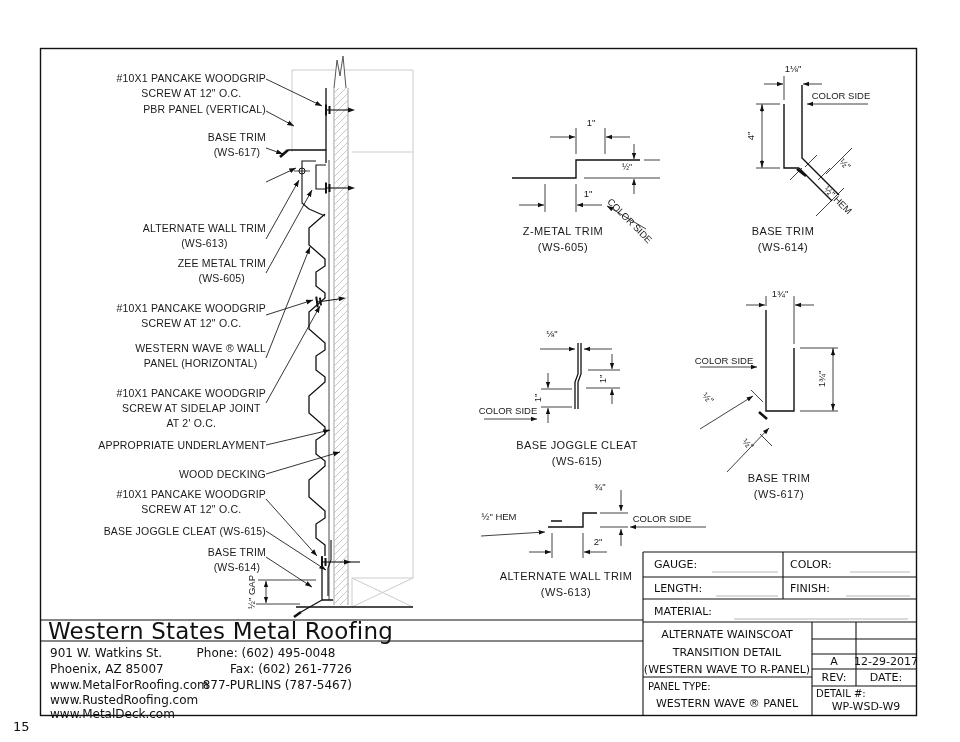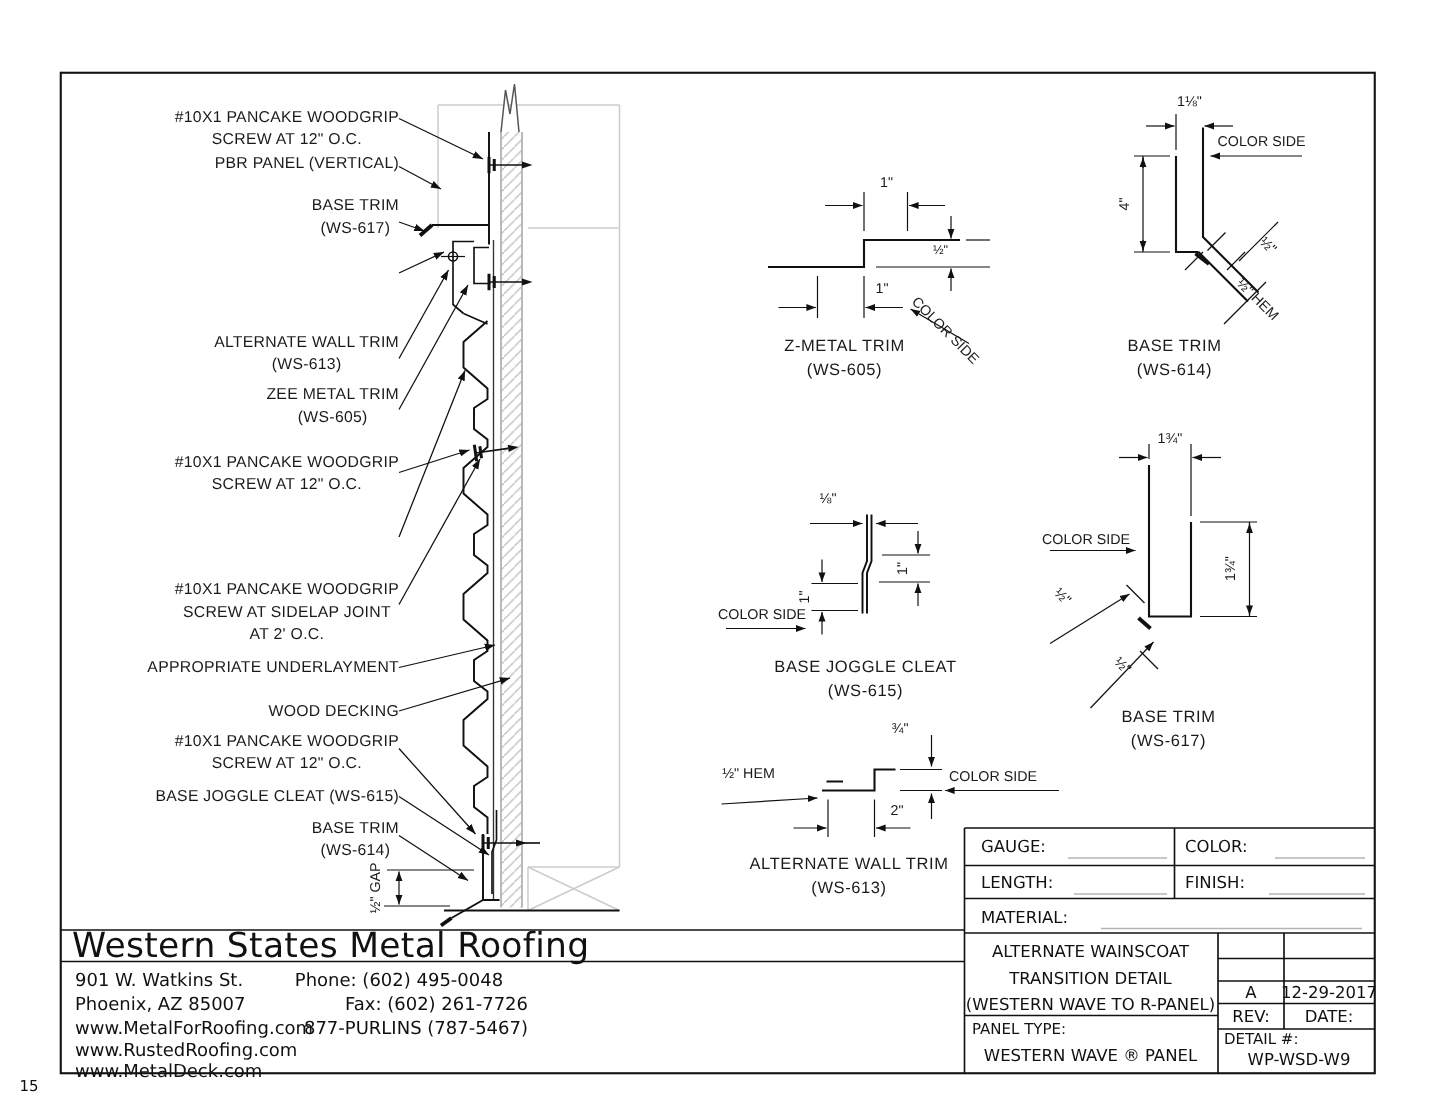--- a/index.html
+++ b/index.html
@@ -241,20 +241,22 @@
 SCREW AT 12" O.C.</div>
   <div class="lbl co" style="top:102px">PBR PANEL (VERTICAL)</div>
   <div class="lbl co" style="top:130px">BASE TRIM
 (WS-617)</div>
   <div class="lbl co" style="top:221px">ALTERNATE WALL TRIM
 (WS-613)</div>
   <div class="lbl co" style="top:256px">ZEE METAL TRIM
 (WS-605)</div>
   <div class="lbl co" style="top:301px">#10X1 PANCAKE WOODGRIP
 SCREW AT 12" O.C.</div>
+  <div class="lbl co" style="top:341px">WESTERN WAVE ® WALL
+PANEL (HORIZONTAL)</div>
   <div class="lbl co" style="top:386px">#10X1 PANCAKE WOODGRIP
 SCREW AT SIDELAP JOINT
 AT 2' O.C.</div>
   <div class="lbl co" style="top:438px">APPROPRIATE UNDERLAYMENT</div>
   <div class="lbl co" style="top:467px">WOOD DECKING</div>
   <div class="lbl co" style="top:487px">#10X1 PANCAKE WOODGRIP
 SCREW AT 12" O.C.</div>
   <div class="lbl co" style="top:524px">BASE JOGGLE CLEAT (WS-615)</div>
   <div class="lbl co" style="top:545px">BASE TRIM
 (WS-614)</div>
@@ -317,14 +319,14 @@
   <div class="tb" id="company-name" style="left:48px;top:618px">Western States Metal Roofing</div>
   <div class="tb med" style="left:50px;top:645px">901 W. Watkins St.</div>
   <div class="tb med" style="left:50px;top:661px">Phoenix, AZ 85007</div>
   <div class="tb med" style="left:50px;top:677px">www.MetalForRoofing.com</div>
   <div class="tb med" style="left:50px;top:692px">www.RustedRoofing.com</div>
   <div class="tb med" style="left:50px;top:706px">www.MetalDeck.com</div>
   <div class="tb med" style="left:180px;top:645px;width:172px;text-align:center">Phone: (602) 495-0048</div>
   <div class="tb med" style="left:180px;top:661px;width:172px;text-align:right">Fax: (602) 261-7726</div>
   <div class="tb med" style="left:180px;top:677px;width:172px;text-align:right">877-PURLINS (787-5467)</div>
 
-  <div class="tb" style="left:13px;top:719px;font-size:10px">15</div>
+  <div class="tb" style="left:13px;top:719px;font-size:13px">15</div>
 </div>
 
 </body></html>

